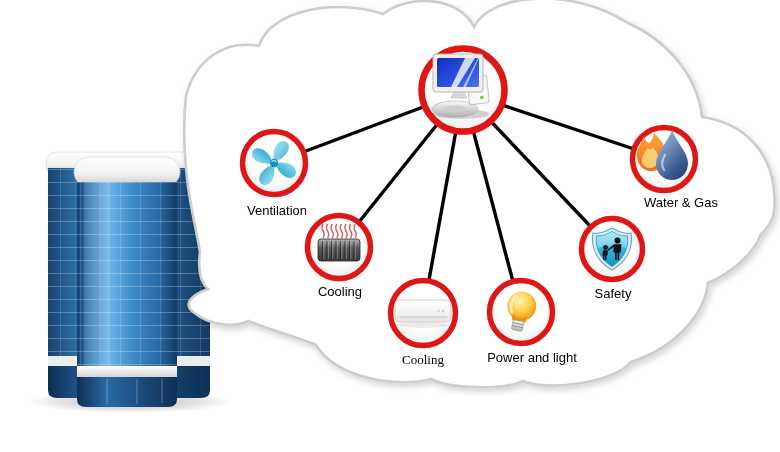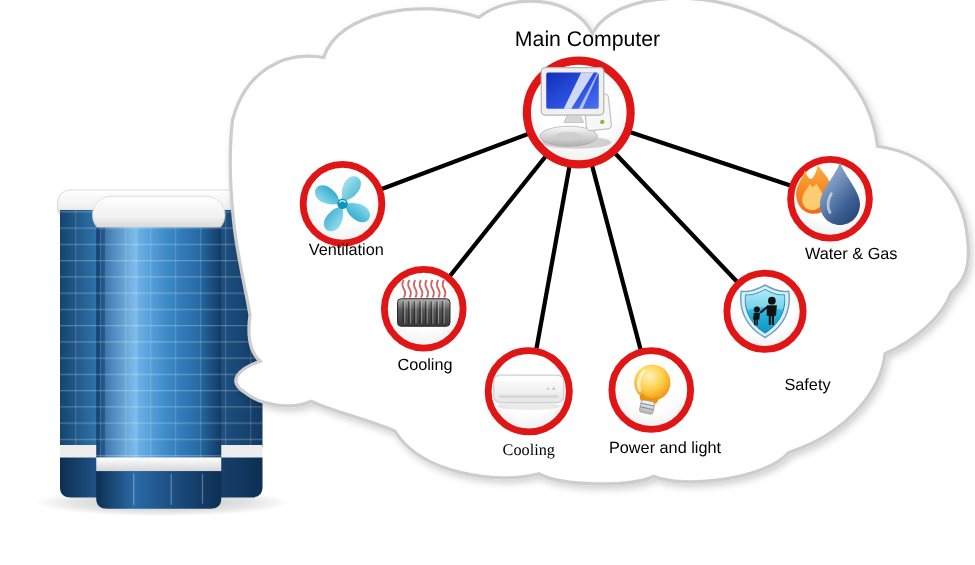--- a/index.html
+++ b/index.html
@@ -251,27 +251,26 @@
   </g>
 
   <g transform="translate(664,159)">
     <path d="M-10,-27 C -4,-19 2,-14 2,-4 C 2,6 -5,12 -13,12 C -22,12 -28,4 -27,-6 C -26,-12 -22,-16 -20,-23 C -18,-16 -15,-14 -13,-18 C -11.5,-20.5 -10,-24 -10,-27 Z" fill="url(#flameGrad)"></path>
     <path d="M-11,-12 C -7,-7 -5,-3 -6,2 C -7,7 -11,9.5 -15,9 C -20,8.5 -23,4 -22,-1 C -21.3,-5 -18,-8 -16,-12 C -15,-9 -13,-8.5 -11,-12 Z" fill="#fcd57a" opacity="0.9"></path>
     <path d="M8,-29 C 12,-18 24,-6 24,4 C 24,14 17,21 8,21 C -1,21 -8,14 -8,4 C -8,-6 4,-18 8,-29 Z" fill="url(#dropGrad)"></path>
     <path d="M1,-4 C -2,1 -2.5,7 0,11" stroke="#ffffff" stroke-width="2.2" stroke-linecap="round" fill="none" opacity="0.55"></path>
   </g>
 </svg>
 
-<div class="title" style="left:470px; top:22px;">Main Computer</div>
-
-<div class="label" style="left:277px; top:192px;">Ventilation</div>
+
+<div class="label" style="left:277px; top:203px;">Ventilation</div>
 
 <div class="label" style="left:340px; top:284px;">Cooling</div>
 
 <div class="label" style="left:423px; top:352px;font-family:Liberation Serif, serif;">Cooling</div>
 
 <div class="label" style="left:532px; top:350px;text-align:center;">Power and light</div>
 
-<div class="label" style="left:613px; top:300px;margin-left:33px;">Safety</div>
+<div class="label" style="left:613px; top:286px;">Safety</div>
 
 <div class="label" style="left:664px; top:195px;margin-left:17px;">Water &amp; Gas</div>
 
 </div>
 
 </body></html>

